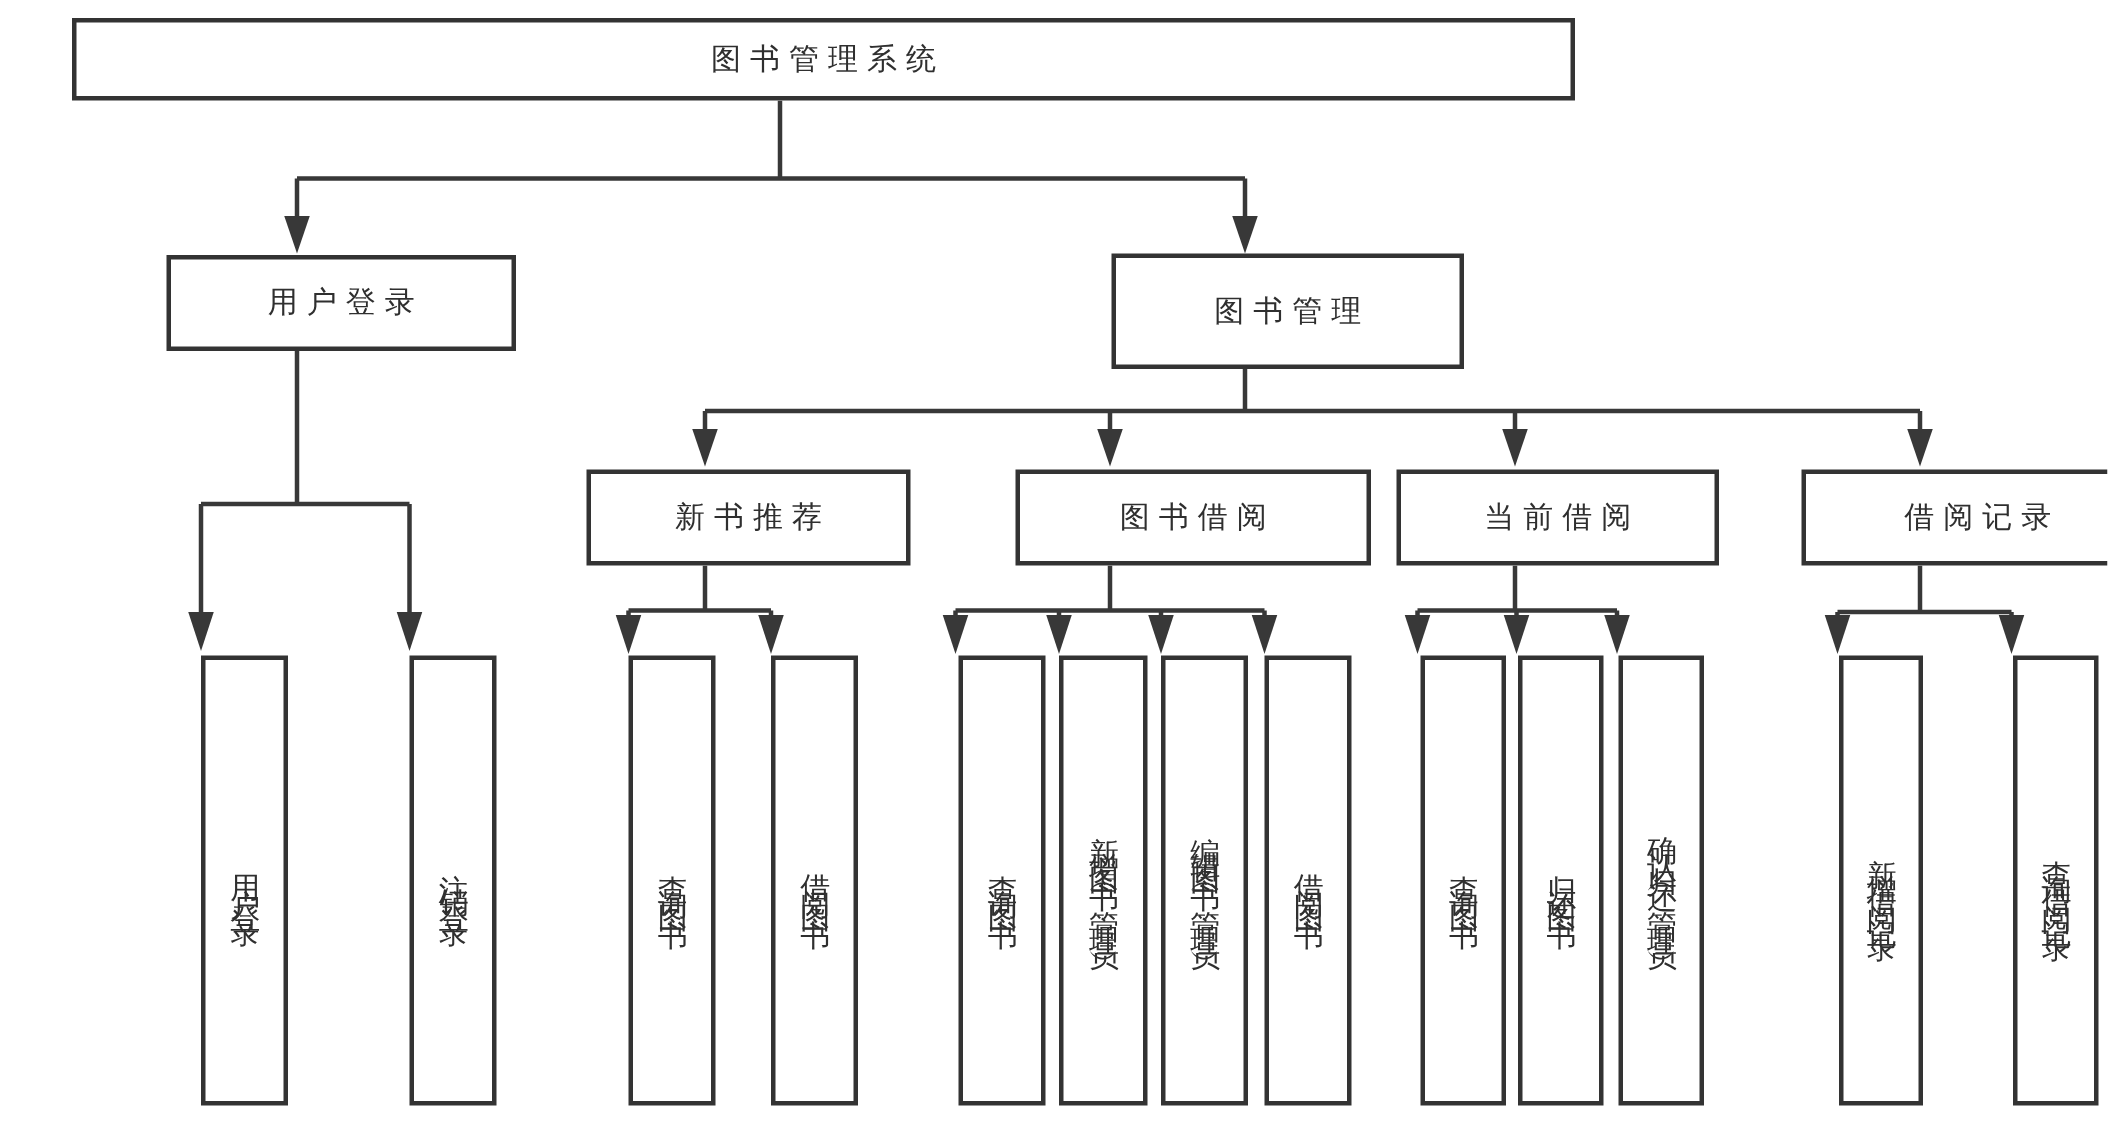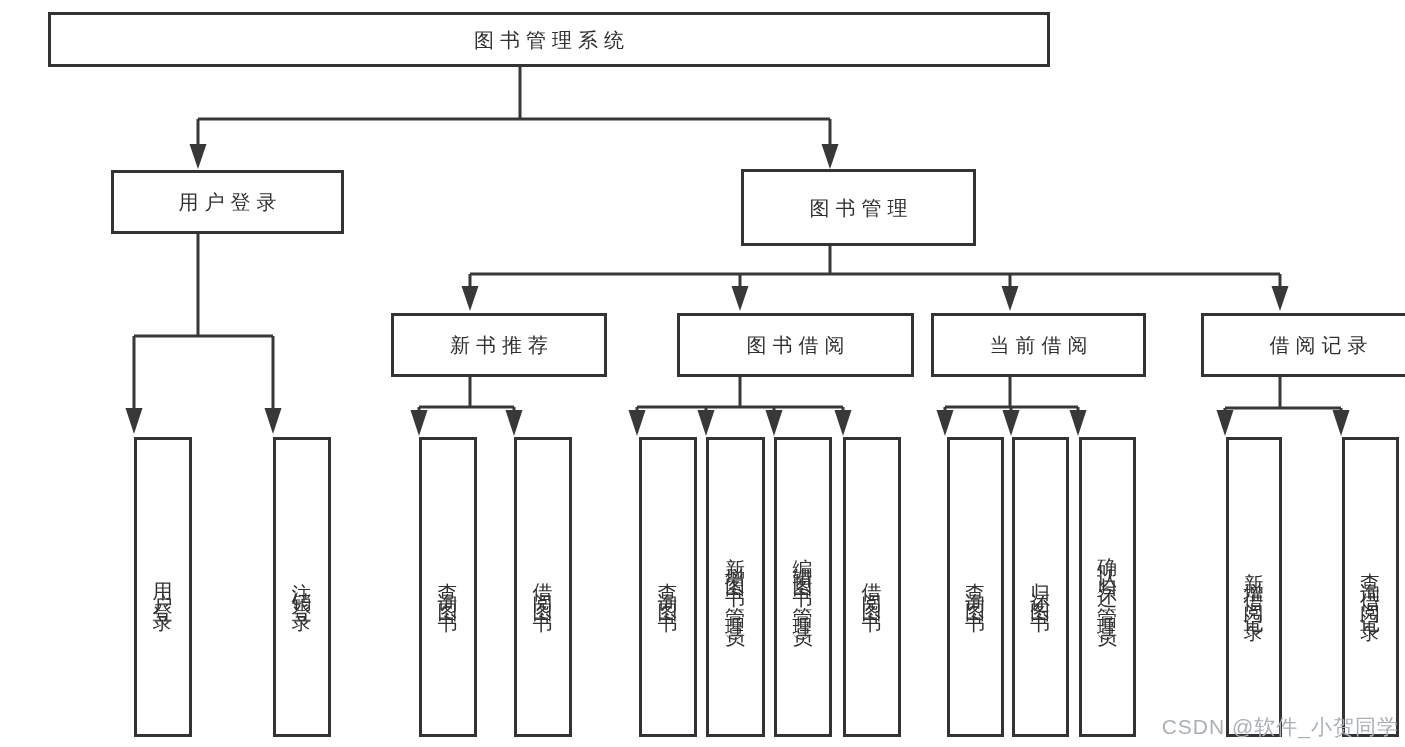--- a/index.html
+++ b/index.html
@@ -164,15 +164,14 @@
     <span class="lbl">确认归还（管理员）</span>
   </div>
 
   <div class="node vbox" style="left:1197px;top:437px;width:56px;height:300px">
     <span class="lbl">新增借阅记录</span>
   </div>
   <div class="node vbox" style="left:1313px;top:437px;width:57px;height:300px">
     <span class="lbl">查询借阅记录</span>
   </div>
 
-  <div class="watermark">CSDN @软件_小贺同学</div>
 
 </div>
 
 </body></html>

